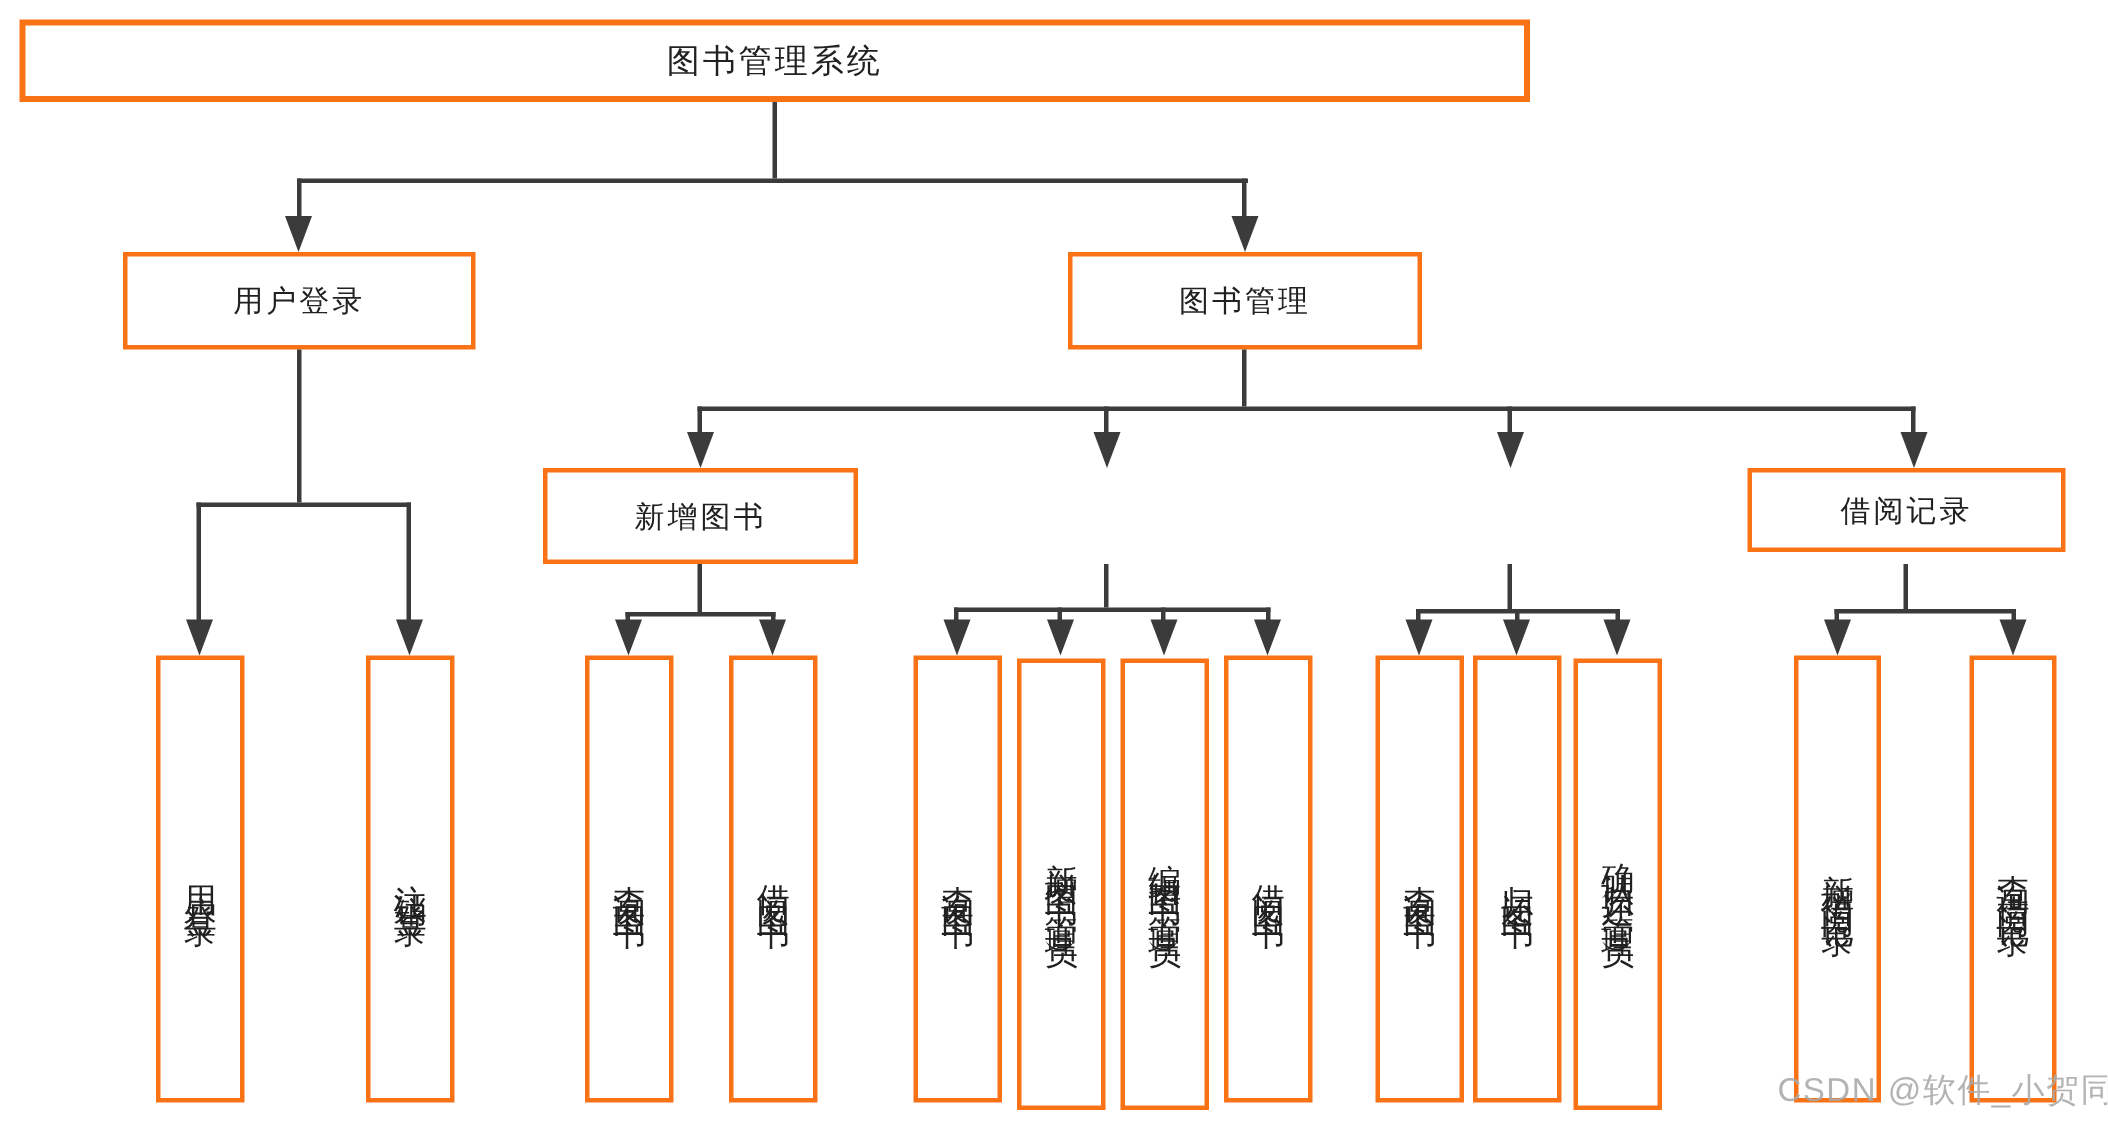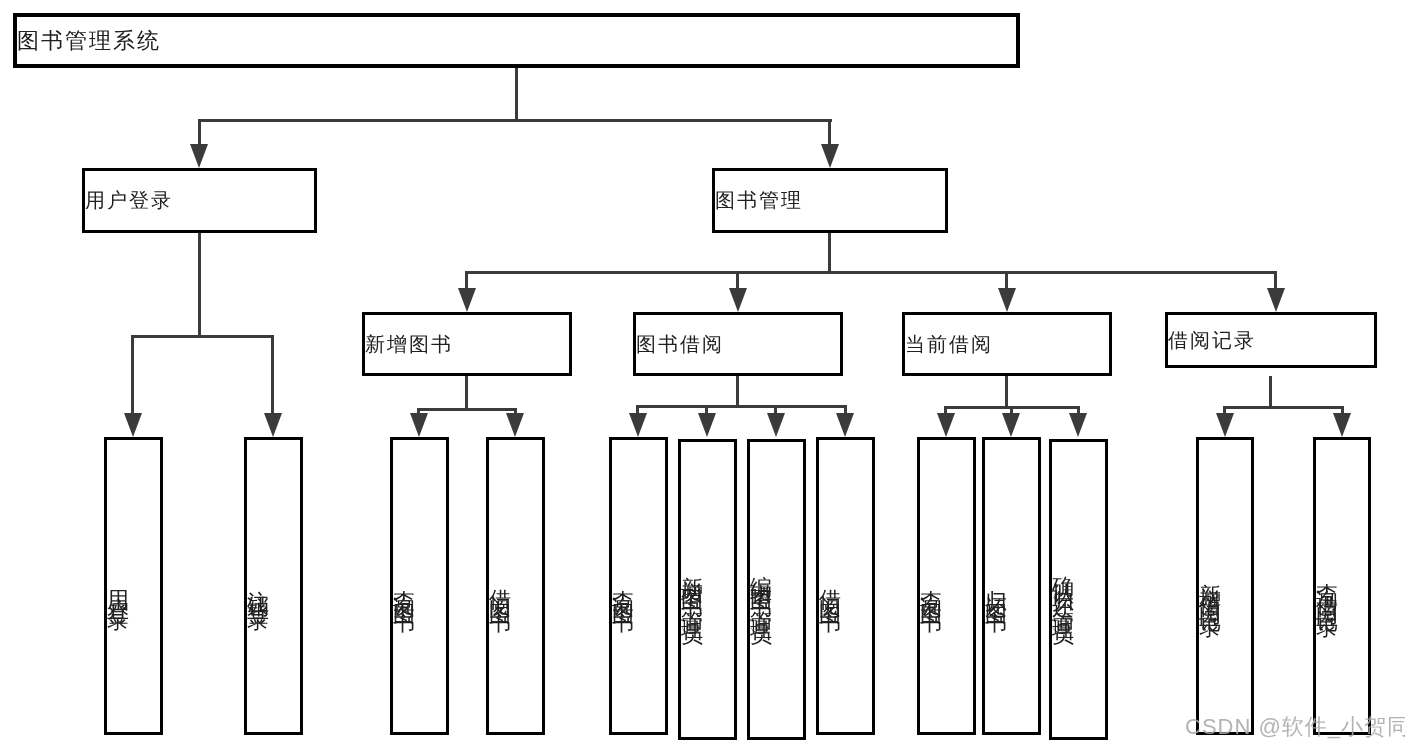--- a/index.html
+++ b/index.html
@@ -12,24 +12,25 @@
     width: 1405px;
     height: 747px;
     background: #ffffff;
     font-family: "Liberation Sans", sans-serif;
     color: #212121;
     overflow: hidden;
   }
   .box {
     position: absolute;
     box-sizing: border-box;
-    border: 3px solid #000000;
+    border: 3px solid #f97316;
     background: #ffffff;
     display: flex;
     align-items: center;
+    justify-content: center;
   }
   .box.root {
     border-width: 4px;
     font-size: 22px;
     letter-spacing: 2px;
   }
   .box.h-node {
     font-size: 20px;
     letter-spacing: 2px;
   }
@@ -83,26 +84,20 @@
 
   <div class="box h-node" style="left:82px; top:168px; width:235px; height:65px;">
     <span>用户登录</span>
   </div>
   <div class="box h-node" style="left:712px; top:168px; width:236px; height:65px;">
     <span>图书管理</span>
   </div>
 
   <div class="box h-node" style="left:362px; top:312px; width:210px; height:64px;">
     <span>新增图书</span>
-  </div>
-  <div class="box h-node" style="left:633px; top:312px; width:210px; height:64px;">
-    <span>图书借阅</span>
-  </div>
-  <div class="box h-node" style="left:902px; top:312px; width:210px; height:64px;">
-    <span>当前借阅</span>
   </div>
   <div class="box h-node" style="left:1165px; top:312px; width:212px; height:56px;">
     <span>借阅记录</span>
   </div>
 
   <div class="box leaf" style="left:104px; top:437px; width:59px; height:298px;">
     <span class="vtext">用户登录</span>
   </div>
   <div class="box leaf" style="left:244px; top:437px; width:59px; height:298px;">
     <span class="vtext">注销登录</span>

